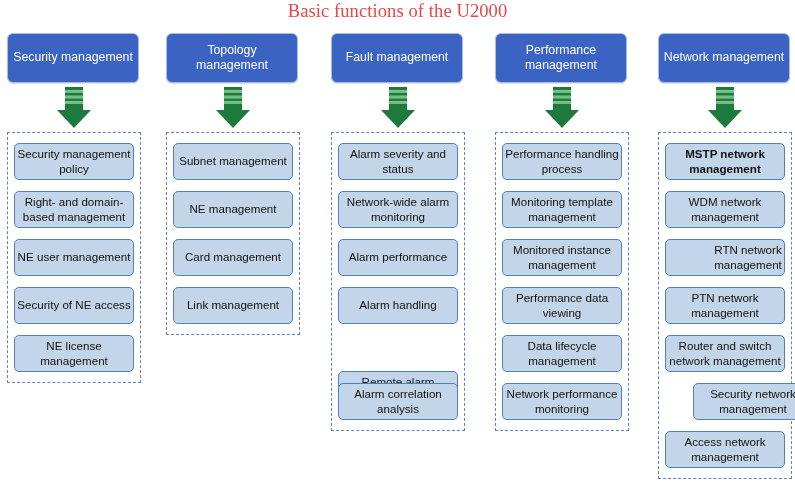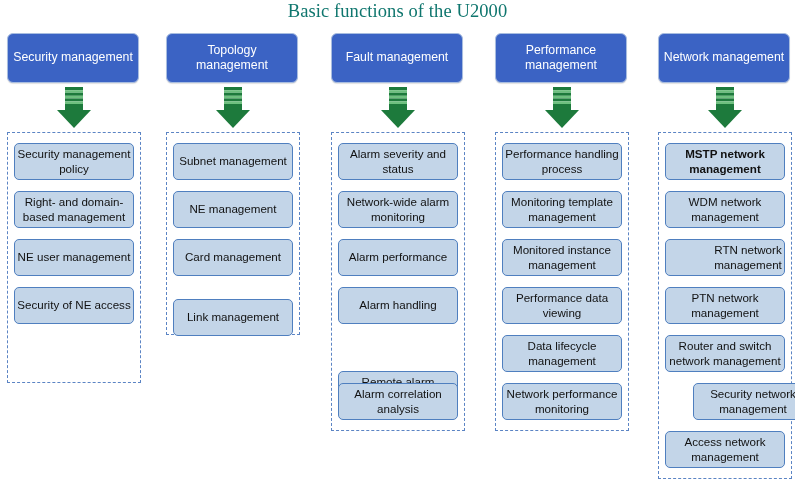--- a/index.html
+++ b/index.html
@@ -23,21 +23,21 @@
   }
 
   .page-title {
     position: absolute;
     left: 0;
     top: 1px;
     width: 795px;
     text-align: center;
     font-family: "Liberation Serif", serif;
     font-size: 18.5px;
-    color: #0f766e;
+    color: #ef4444;
     letter-spacing: 0.1px;
     white-space: nowrap;
   }
 
   .column {
     position: absolute;
     top: 0;
     width: 134px;
     height: 489px;
   }
@@ -126,20 +126,23 @@
         </div>
         <div class="item-box" style="top: 191px;">
           <span class="it-label">Right- and domain-based management</span>
         </div>
         <div class="item-box" style="top: 239px;">
           <span class="it-label">NE user management</span>
         </div>
         <div class="item-box" style="top: 287px;">
           <span class="it-label">Security of NE access</span>
         </div>
+        <div class="item-box" style="top: 335px;">
+          <span class="it-label">NE license management</span>
+        </div>
       </div>
       <div class="column" style="left: 166px;">
         <div class="header-box">
           <span>Topology management</span>
         </div>
         <div class="arrow"><svg viewBox="0 0 34 41" width="34" height="41">
             <rect x="8" y="0" width="18" height="3.2" fill="#1d7a3c"></rect>
             <rect x="8" y="3.2" width="18" height="2.6" fill="#6ec07f"></rect>
             <rect x="8" y="5.8" width="18" height="3" fill="#1d7a3c"></rect>
             <rect x="8" y="8.8" width="18" height="2.6" fill="#6ec07f"></rect>
@@ -151,21 +154,21 @@
         <div class="dashed-box" style="top: 132px; height: 203px;"></div>
         <div class="item-box" style="top: 143px;">
           <span class="it-label">Subnet management</span>
         </div>
         <div class="item-box" style="top: 191px;">
           <span class="it-label">NE management</span>
         </div>
         <div class="item-box" style="top: 239px;">
           <span class="it-label">Card management</span>
         </div>
-        <div class="item-box" style="top: 287px; margin-top: 12px;">
+        <div class="item-box" style="top: 287px;">
           <span class="it-label">Link management</span>
         </div>
       </div>
       <div class="column" style="left: 331px;">
         <div class="header-box">
           <span>Fault management</span>
         </div>
         <div class="arrow"><svg viewBox="0 0 34 41" width="34" height="41">
             <rect x="8" y="0" width="18" height="3.2" fill="#1d7a3c"></rect>
             <rect x="8" y="3.2" width="18" height="2.6" fill="#6ec07f"></rect>

